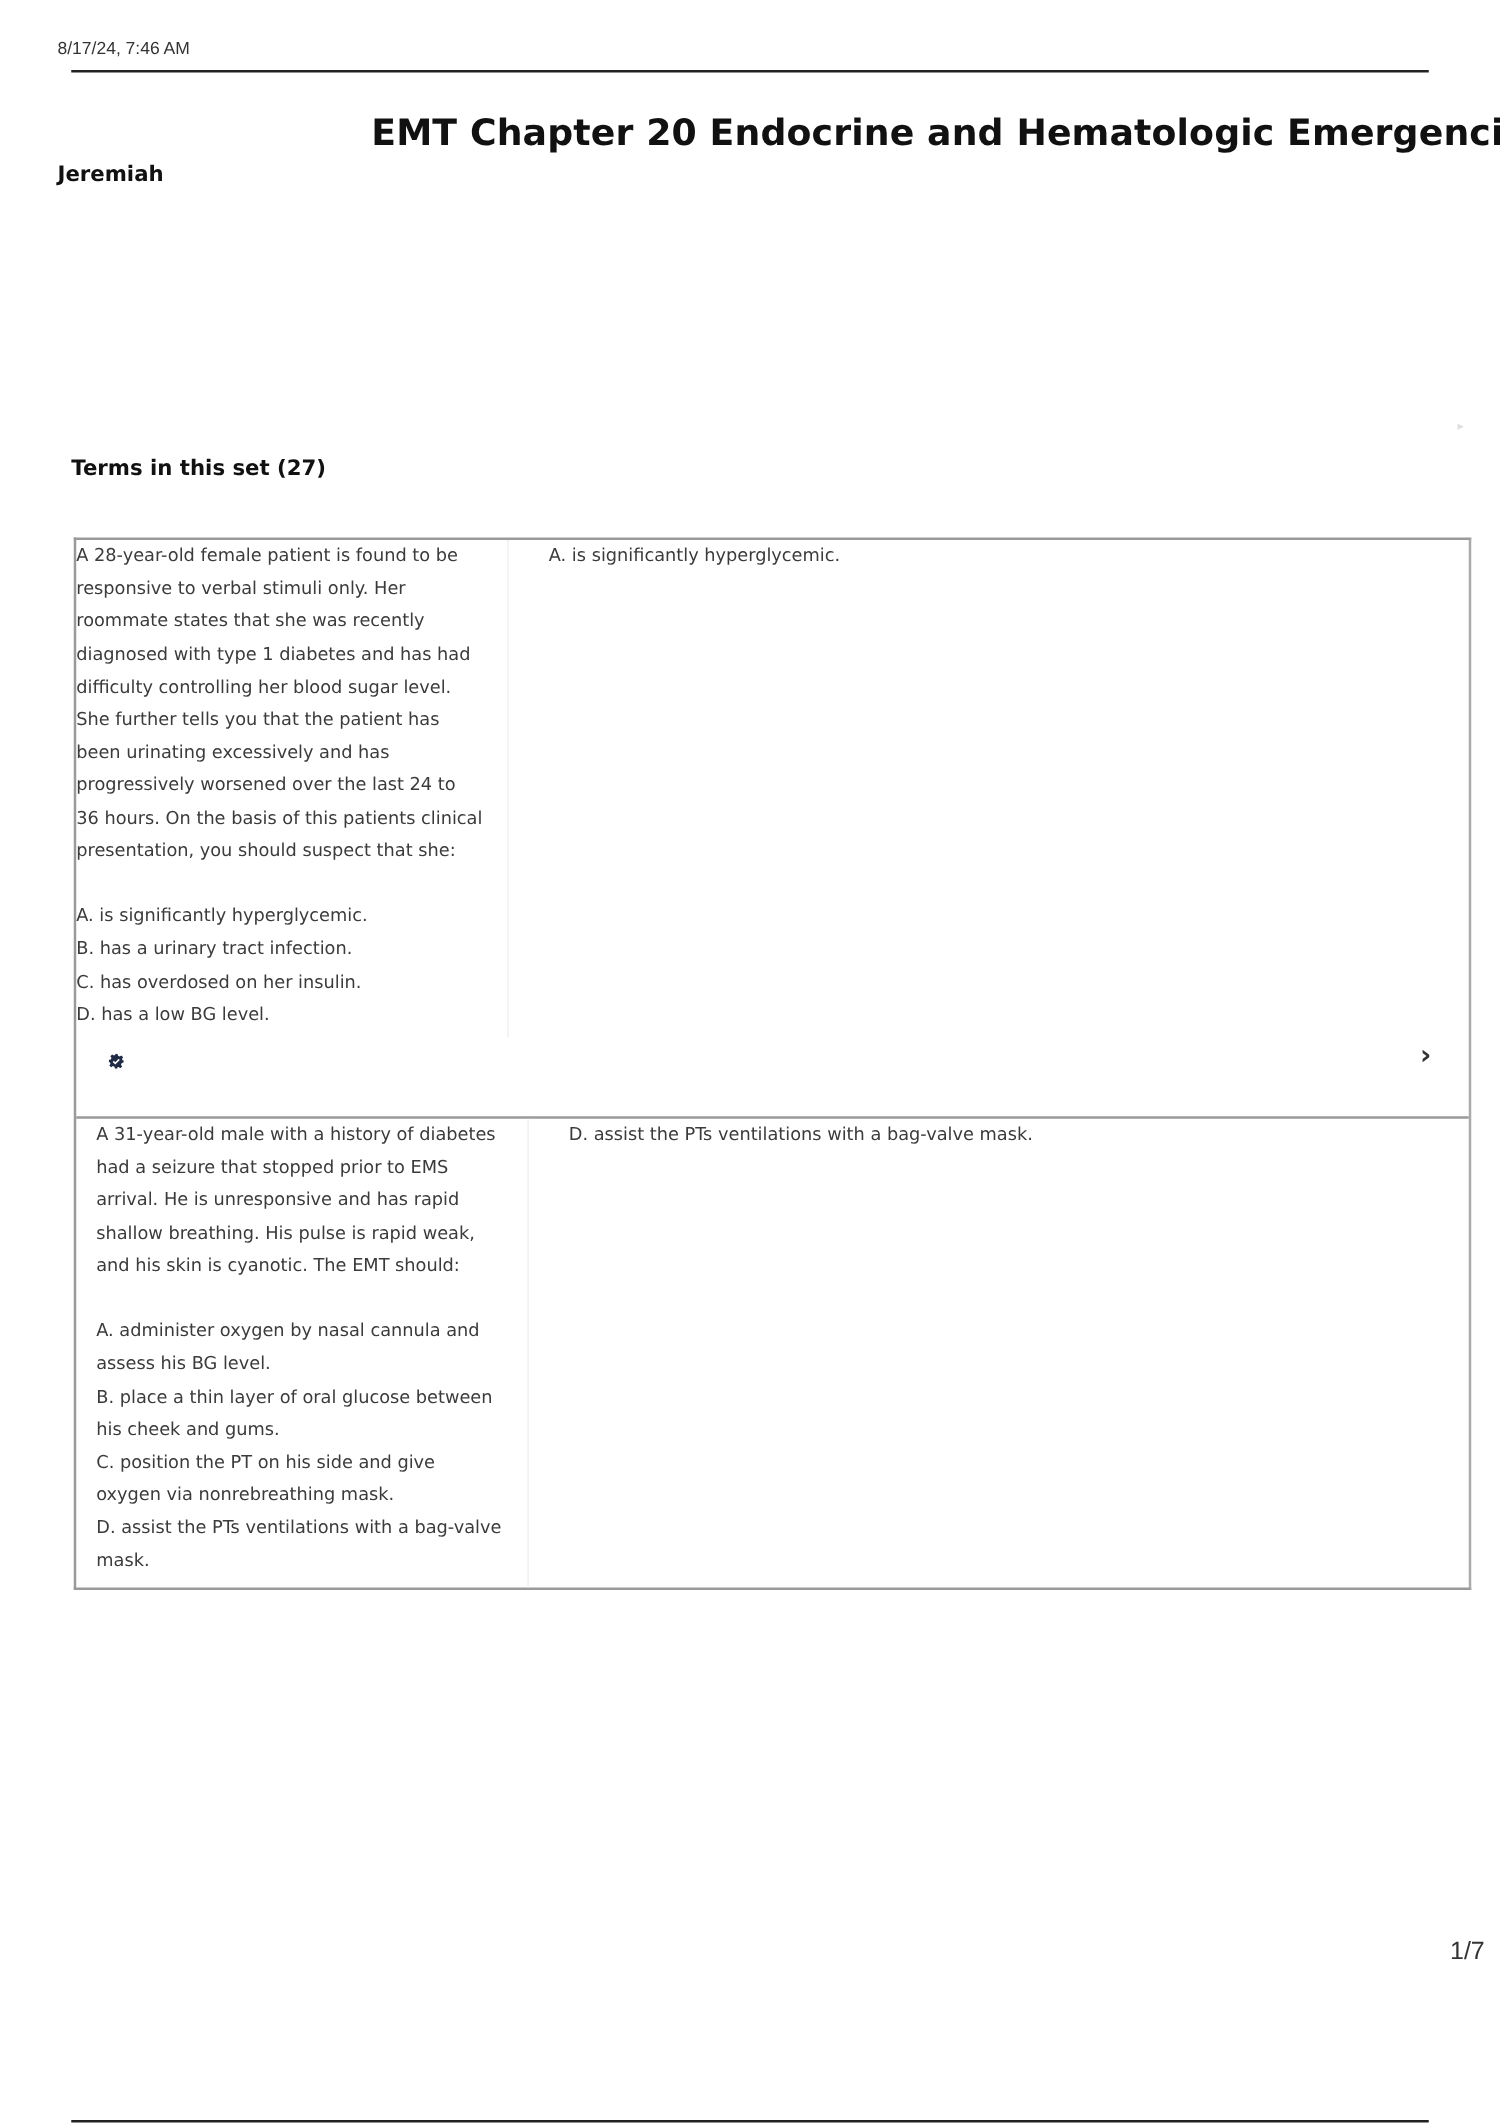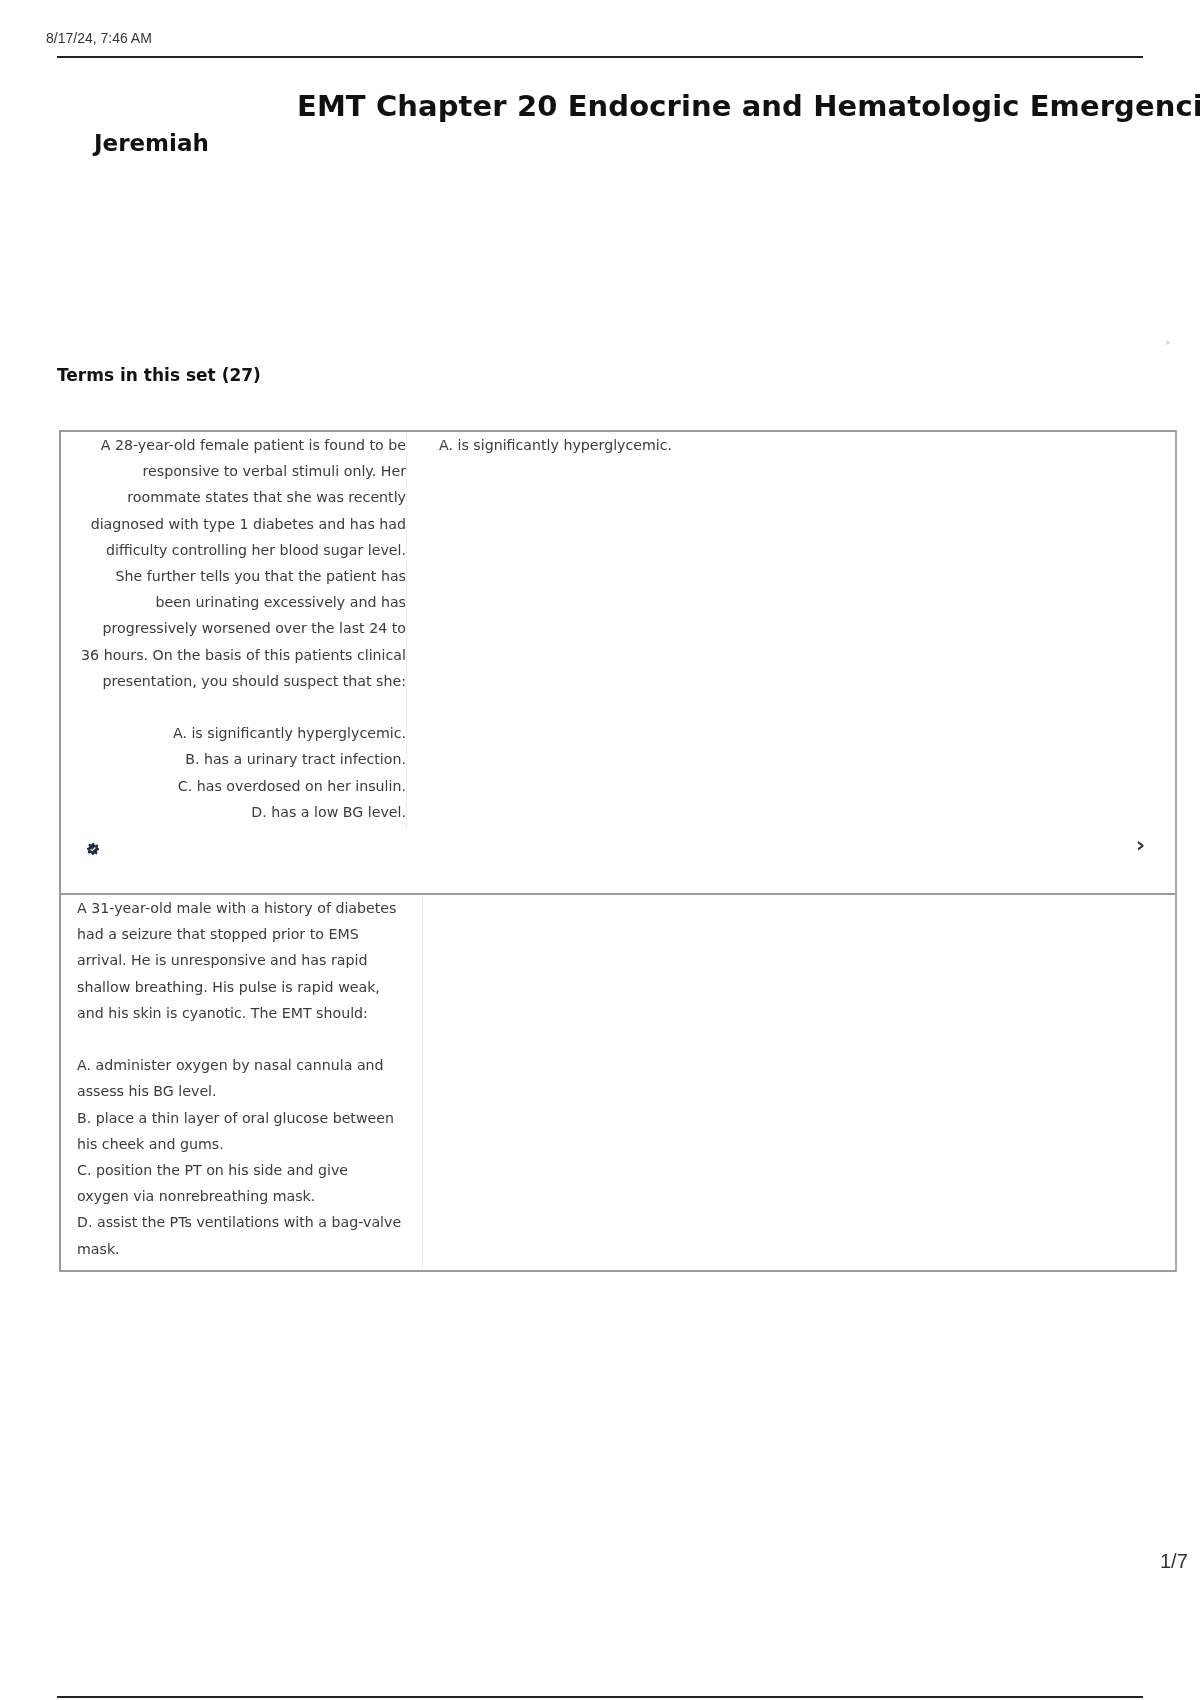--- a/index.html
+++ b/index.html
@@ -1,29 +1,29 @@
 <!DOCTYPE html>
 <html><head>
   <meta charset="utf-8">
   <style>
     html, body { margin: 0; padding: 0; background: #ffffff; }
     body { width: 1200px; height: 1700px; position: relative; overflow: hidden; font-family: "DejaVu Sans", sans-serif; color: #222; }
     .timestamp { position: absolute; left: 46px; top: 30px; font-family: "Liberation Sans", sans-serif; font-size: 14px; color: #333; }
     .top-rule { position: absolute; left: 57px; top: 56px; width: 1086px; height: 2px; background: #222; }
     .doc-title { position: absolute; left: 297px; top: 89px; font-family: "DejaVu Sans", sans-serif; font-weight: bold; font-size: 29px; color: #111; white-space: nowrap; letter-spacing: 0.1px; }
-    .author { position: absolute; left: 46px; top: 130px; font-family: "DejaVu Sans", sans-serif; font-weight: bold; font-size: 23px; color: #111; margin-left: 48px; }
+    .author { position: absolute; left: 46px; top: 130px; font-family: "DejaVu Sans", sans-serif; font-weight: bold; font-size: 17px; color: #111; }
     .faint-arrow { position: absolute; left: 1166px; top: 336px; font-size: 10px; color: #ddd; }
     .terms-heading { position: absolute; left: 57px; top: 365px; font-weight: bold; font-size: 17px; color: #111; }
     .cards { position: absolute; left: 59px; top: 430px; width: 1118px; border: 2px solid #9a9a9a; border-right-color: #aaa; box-sizing: border-box; }
     .card { position: relative; display: flex; }
     .card + .card { border-top: 2px solid #9a9a9a; padding-left: 16px; }
     .card .term { width: 346px; box-sizing: border-box; padding: 0 0 0 0; border-right: 1px solid #eee; font-size: 14.2px; line-height: 26.2px; color: #3b3b3b; white-space: pre-wrap; }
     .card .definition { flex: 1; padding: 0 0 0 32px; font-size: 14.2px; line-height: 26.2px; color: #3b3b3b; }
     .card1 { height: 461px; }
-    .card1 .term { height: 398px; text-align: right; }
+    .card1 .term { height: 398px; }
     .card2 { height: 375px; }
     .card2 .term { height: 375px; }
     .card-footer { position: absolute; left: 0; right: 0; top: 398px; height: 63px; }
     .settings-icon { position: absolute; left: 26px; top: 10px; width: 12px; height: 12px; }
     .next-icon { position: absolute; right: 30px; top: 2px; font-size: 22px; color: #333; font-weight: bold; font-family: "DejaVu Sans", sans-serif; }
     .page-number { position: absolute; left: 1160px; top: 1550px; font-family: "Liberation Sans", sans-serif; font-size: 20px; color: #333; }
     .bottom-rule { position: absolute; left: 57px; top: 1696px; width: 1086px; height: 2px; background: #222; }
   </style>
 </head>
 <body>
@@ -74,17 +74,18 @@
 and his skin is cyanotic. The EMT should:
 
 A. administer oxygen by nasal cannula and
 assess his BG level.
 B. place a thin layer of oral glucose between
 his cheek and gums.
 C. position the PT on his side and give
 oxygen via nonrebreathing mask.
 D. assist the PTs ventilations with a bag-valve
 mask.</div>
+    <div class="definition">D. assist the PTs ventilations with a bag-valve mask.</div>
   </div>
 </div>
 
 <div class="page-number">1/7</div>
 <div class="bottom-rule"></div>
 
 </body></html>

